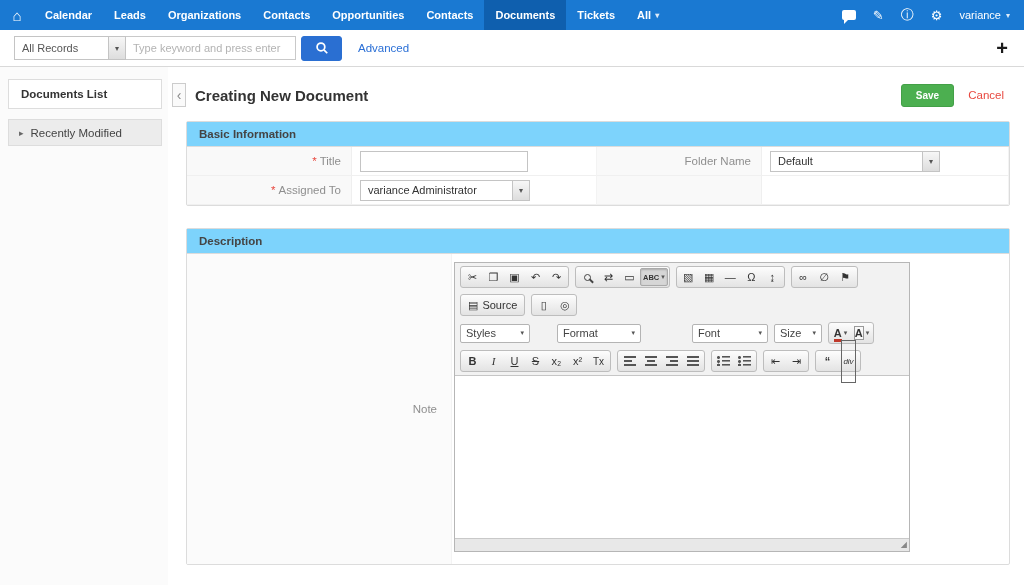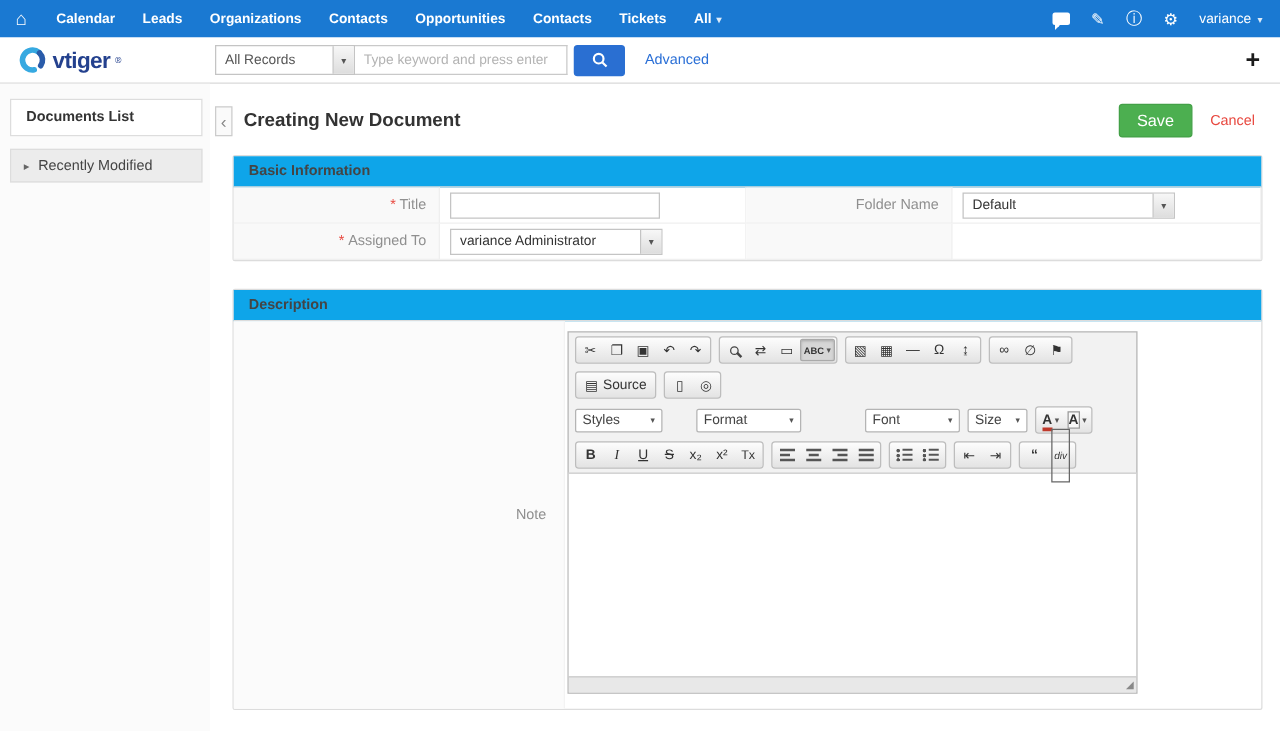--- a/index.html
+++ b/index.html
@@ -40,25 +40,25 @@
   .side-box { border:1px solid #ddd; font-size:11.5px; display:flex; align-items:center; cursor:pointer; }
   .side-box.docs { background:#fff; height:30px; padding-left:12px; font-weight:bold; color:#333; margin-bottom:10px; }
   .side-box.recent { background:#ececec; height:27px; padding-left:10px; color:#444; gap:7px; }
   .tri { font-size:9px; color:#666; }
 
   .main { flex:1; padding:0 14px 0 4px; overflow:hidden; }
   .title-row { display:flex; align-items:center; margin-top:16px; margin-bottom:14px; }
   .back { width:14px; height:24px; border:1px solid #ccc; background:#fafafa; color:#888; font-size:14px; display:flex; align-items:center; justify-content:center; cursor:pointer; }
   .title-row h1 { font-size:15px; font-weight:bold; color:#333; margin-left:9px; }
   .actions { margin-left:auto; display:flex; align-items:center; }
-  .save { background:#4caf50; border:1px solid #43a047; color:#fff; font-size:13px; font-weight:normal; padding:5px 14px; border-radius:3px; cursor:pointer; font-family:"Liberation Sans",sans-serif; }
+  .save { background:#4caf50; border:1px solid #43a047; color:#fff; font-size:10px; font-weight:bold; padding:5px 14px; border-radius:3px; cursor:pointer; font-family:"Liberation Sans",sans-serif; }
   .cancel { color:#e8483f; font-size:11.5px; margin:0 6px 0 14px; text-decoration:none; cursor:pointer; }
 
   .box { border:1px solid #dcdcdc; border-radius:2px; margin:0 0 22px 14px; background:#fff; }
-  .box-hd { background:#0ea5e9; border-bottom:1px solid #dcdcdc; padding:6px 12px; font-size:11.5px; font-weight:bold; color:#444; }
+  .box-hd { background:#7dd3fc; border-bottom:1px solid #dcdcdc; padding:6px 12px; font-size:11.5px; font-weight:bold; color:#444; }
 
   
   .bi-grid { display:grid; grid-template-columns:165px 245px 165px 1fr; }
   .cell { min-height:29px; display:flex; align-items:center; border-bottom:1px solid #f0f0f0; }
   .cell.lbl { background:#f9f9f9; justify-content:flex-end; padding-right:10px; font-size:11.5px; color:#8f8f8f; gap:3px; border-right:1px solid #efefef; }
   .cell.fld { padding-left:8px; border-right:1px solid #f3f3f3; }
   .star { color:#e8483f; }
   .txt { width:168px; height:21px; border:1px solid #c4c4c4; padding:0 5px; font-size:11px; outline:none; font-family:"Liberation Sans",sans-serif; }
   .w170 { width:170px; height:21px; }
   .w170 .vs-val { font-size:11px; color:#333; }
@@ -102,47 +102,40 @@
 
   <header class="topnav">
     <div class="nav-home">⌂</div>
     <nav class="nav-items">
       <a class="nav-item">Calendar</a>
       <a class="nav-item">Leads</a>
       <a class="nav-item">Organizations</a>
       <a class="nav-item">Contacts</a>
       <a class="nav-item">Opportunities</a>
       <a class="nav-item">Contacts</a>
+      <a class="nav-item active">Documents</a>
       <a class="nav-item">Tickets</a>
       <a class="nav-item">
         <span>All</span>
         <span class="caret">▾</span>
       </a>
     </nav>
     <div class="nav-right">
       <span class="chat-icon"></span>
       <span class="nav-ic">✎</span>
       <span class="nav-ic">ⓘ</span>
       <span class="nav-ic">⚙</span>
       <span class="user-menu">
         <span>variance</span>
         <span class="caret">▾</span>
       </span>
     </div>
   </header>
 
   <div class="searchbar">
-    <div class="logo">
-      <svg width="24" height="24" viewBox="0 0 24 24">
-        <circle cx="12" cy="12" r="8" fill="none" stroke="#36a9e1" stroke-width="4.5" stroke-dasharray="32 18" stroke-linecap="round" transform="rotate(80 12 12)"></circle>
-        <circle cx="12" cy="12" r="8" fill="none" stroke="#2a5caa" stroke-width="4.5" stroke-dasharray="11 39" stroke-linecap="round" transform="rotate(-45 12 12)"></circle>
-      </svg>
-      <span class="logo-text">vtiger</span>
-        <sup>®</sup>
-    </div>
     <div class="vselect records">
       <span class="vs-val">All Records</span>
       <span class="vs-arrow">▾</span>
     </div>
     <input class="search-input" placeholder="Type keyword and press enter" style="">
     <button class="search-btn">
       <svg width="14" height="14" viewBox="0 0 16 16">
         <circle cx="6.8" cy="6.8" r="4.4" fill="none" stroke="#fff" stroke-width="2"></circle>
         <line x1="10.2" y1="10.2" x2="14" y2="14" stroke="#fff" stroke-width="2"></line>
       </svg>

